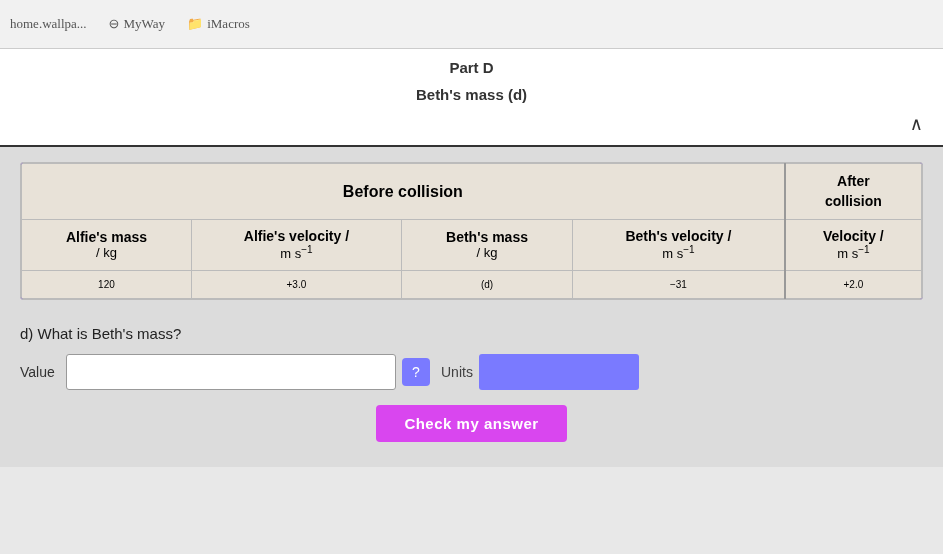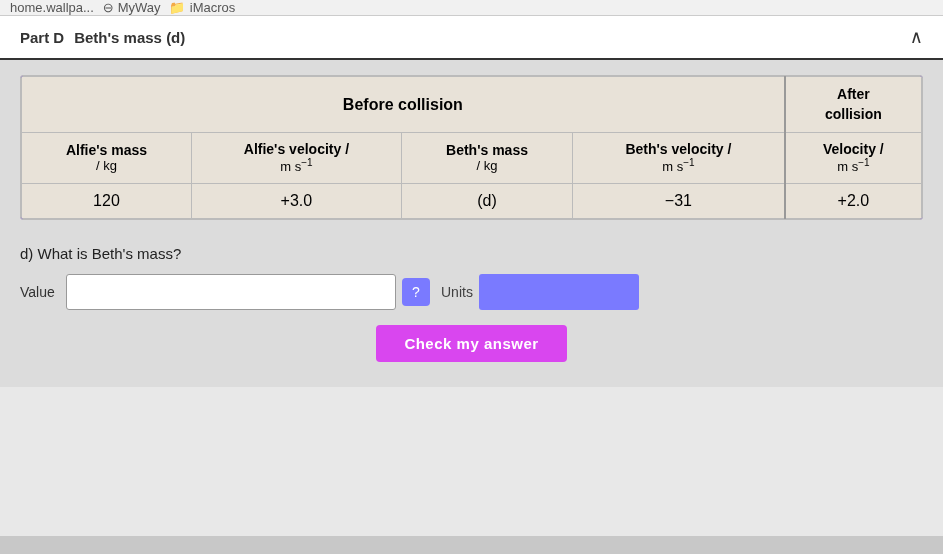--- a/index.html
+++ b/index.html
@@ -5,47 +5,49 @@
     * { box-sizing: border-box; margin: 0; padding: 0; }
     body {
       font-family: Arial, sans-serif;
       background: #c8c8c8;
       width: 943px;
       min-height: 554px;
       overflow: hidden;
     }
     .browser-bar {
       background: #f1f1f1;
-      padding: 0 10px;
-      display: flex;
-      align-items: center;
-      gap: 9px;
+      padding: 16px 10px;
+      display: flex;
+      align-items: center;
+      gap: 22px;
       font-size: 13px;
       color: #333;
       border-bottom: 1px solid #ccc;
+      font-family: Liberation Serif, serif;
     }
     .browser-bar .tab-item {
       display: flex;
       align-items: center;
       gap: 4px;
       cursor: pointer;
       color: #555;
     }
     .main-content {
       background: #e8e8e8;
       min-height: 520px;
       padding: 0;
     }
     .part-header {
       background: #fff;
       padding: 10px 20px;
       border-bottom: 2px solid #333;
       display: flex;
       align-items: center;
       gap: 10px;
+      flex-direction: column;
     }
     .part-label {
       font-weight: bold;
       font-size: 15px;
       color: #333;
     }
     .part-title {
       font-size: 15px;
       color: #333;
       font-weight: bold;
@@ -132,21 +134,21 @@
       letter-spacing: 0.5px;
     }
     .full-table {
       width: 100%;
       border-collapse: collapse;
     }
     .full-table th, .full-table td {
       border: 1px solid #bbb;
       padding: 8px 10px;
       text-align: center;
-      font-size: 16px;
+      font-size: 10px;
       background: #e8e2d8;
     }
     .full-table th {
       font-weight: bold;
       font-size: 14px;
     }
     .full-table th .unit-line {
       font-weight: normal;
       font-size: 13px;
       display: block;

